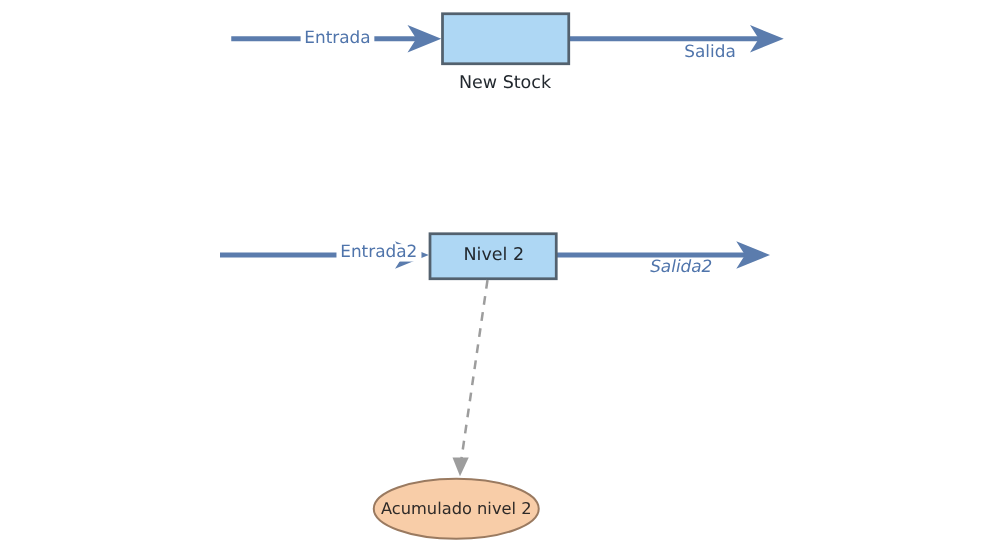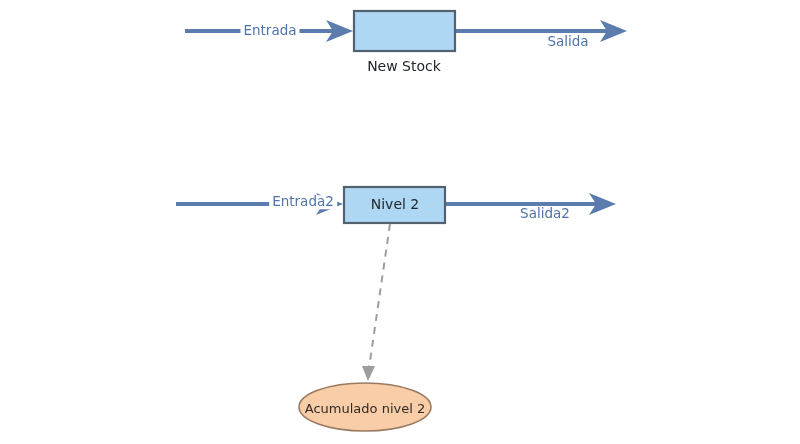--- a/index.html
+++ b/index.html
@@ -113,17 +113,17 @@
   <div class="lbl edge-label lbl-center" style="left:270px; top:31px;">Entrada</div>
 
   <div class="lbl node-label lbl-center" style="left:404px; top:31px;margin-top:35px;">New Stock</div>
 
   <div class="lbl edge-label lbl-center" style="left:556px; top:42px;margin-left:12px;">Salida</div>
 
   <div class="lbl edge-label lbl-center" style="left:259px; top:202px;margin-left:44px;">Entrada2</div>
 
   <div class="lbl node-label lbl-center" style="left:395px; top:204px;">Nivel 2</div>
 
-  <div class="lbl edge-label lbl-center" style="left:545px; top:214px;">Salida2</div>
+  <div class="lbl edge-label lbl-center" style="left:545px; top:214px;font-style:italic;">Salida2</div>
 
   <div class="lbl ellipse-label lbl-center" style="left:365px; top:408px;text-align:right;">Acumulado nivel 2</div>
 
 </div>
 
 </body></html>

